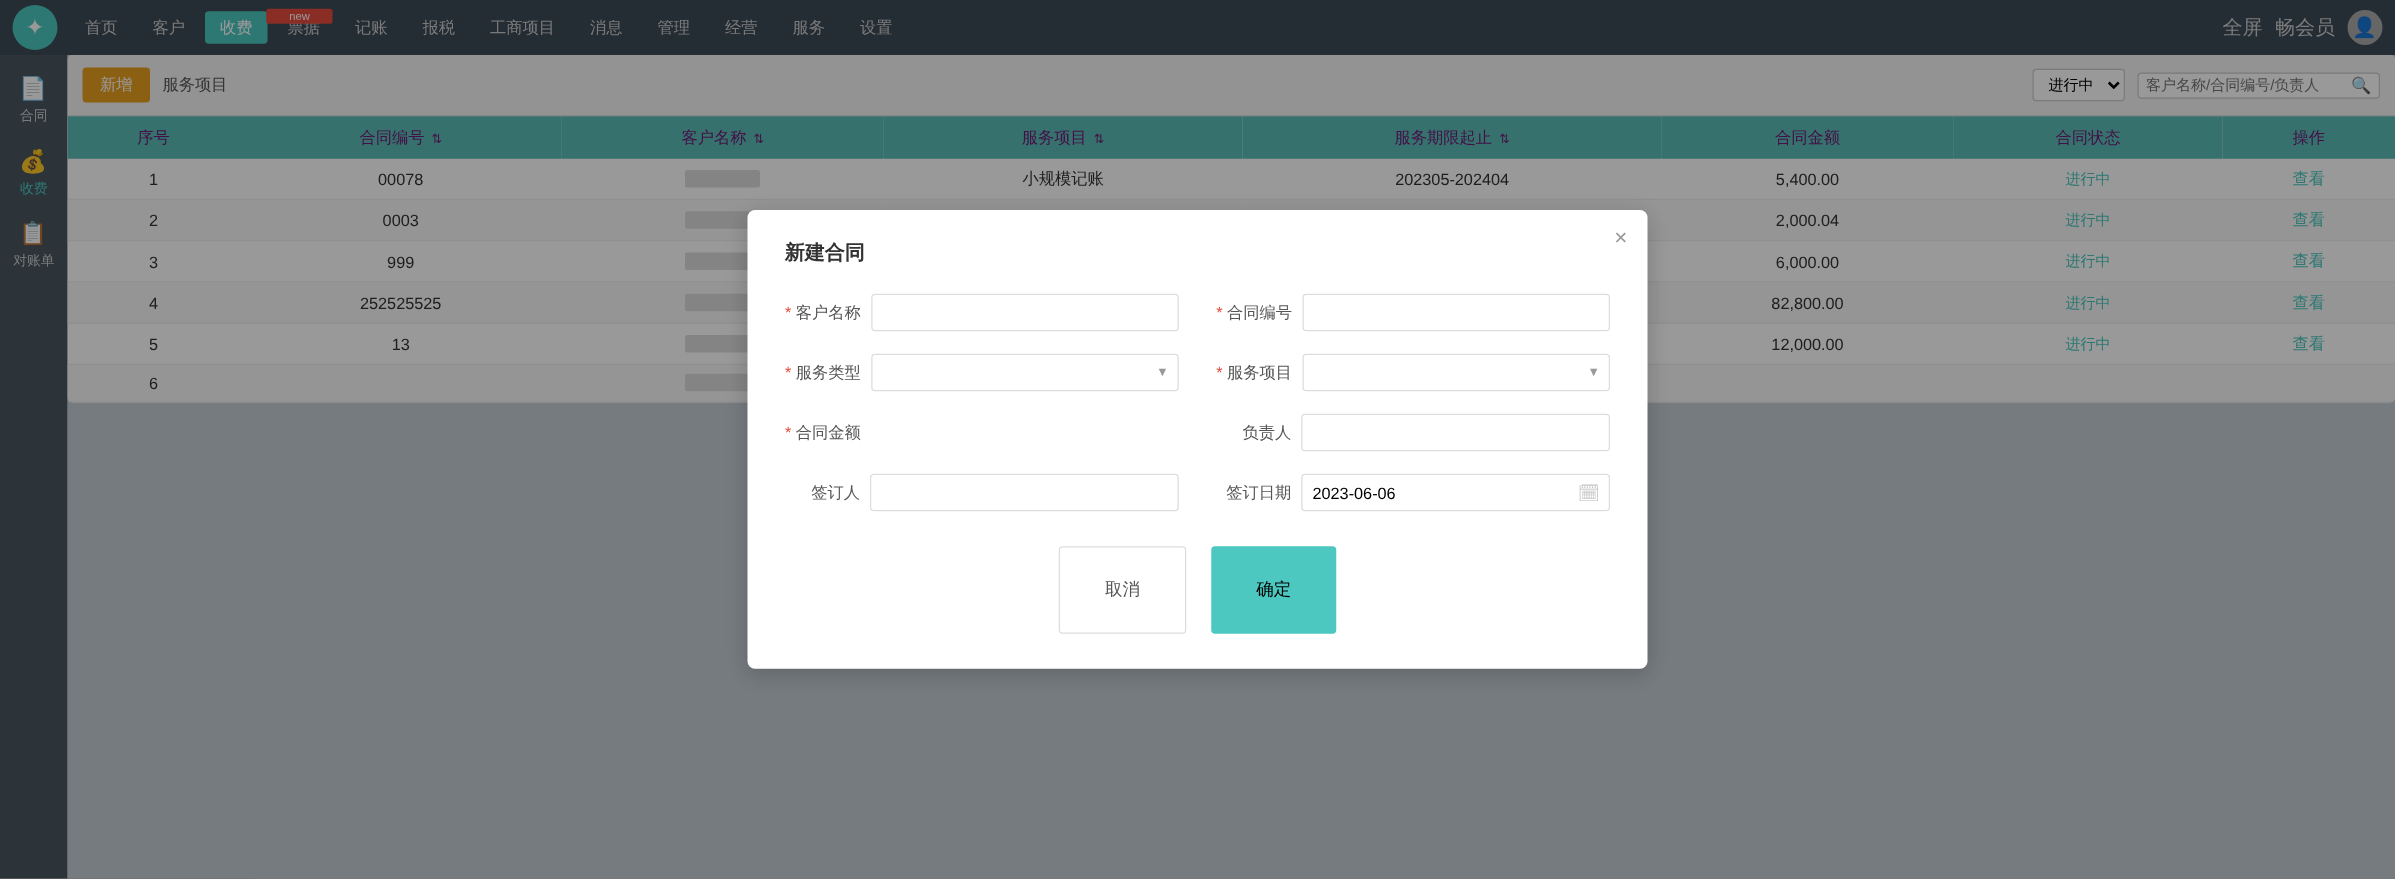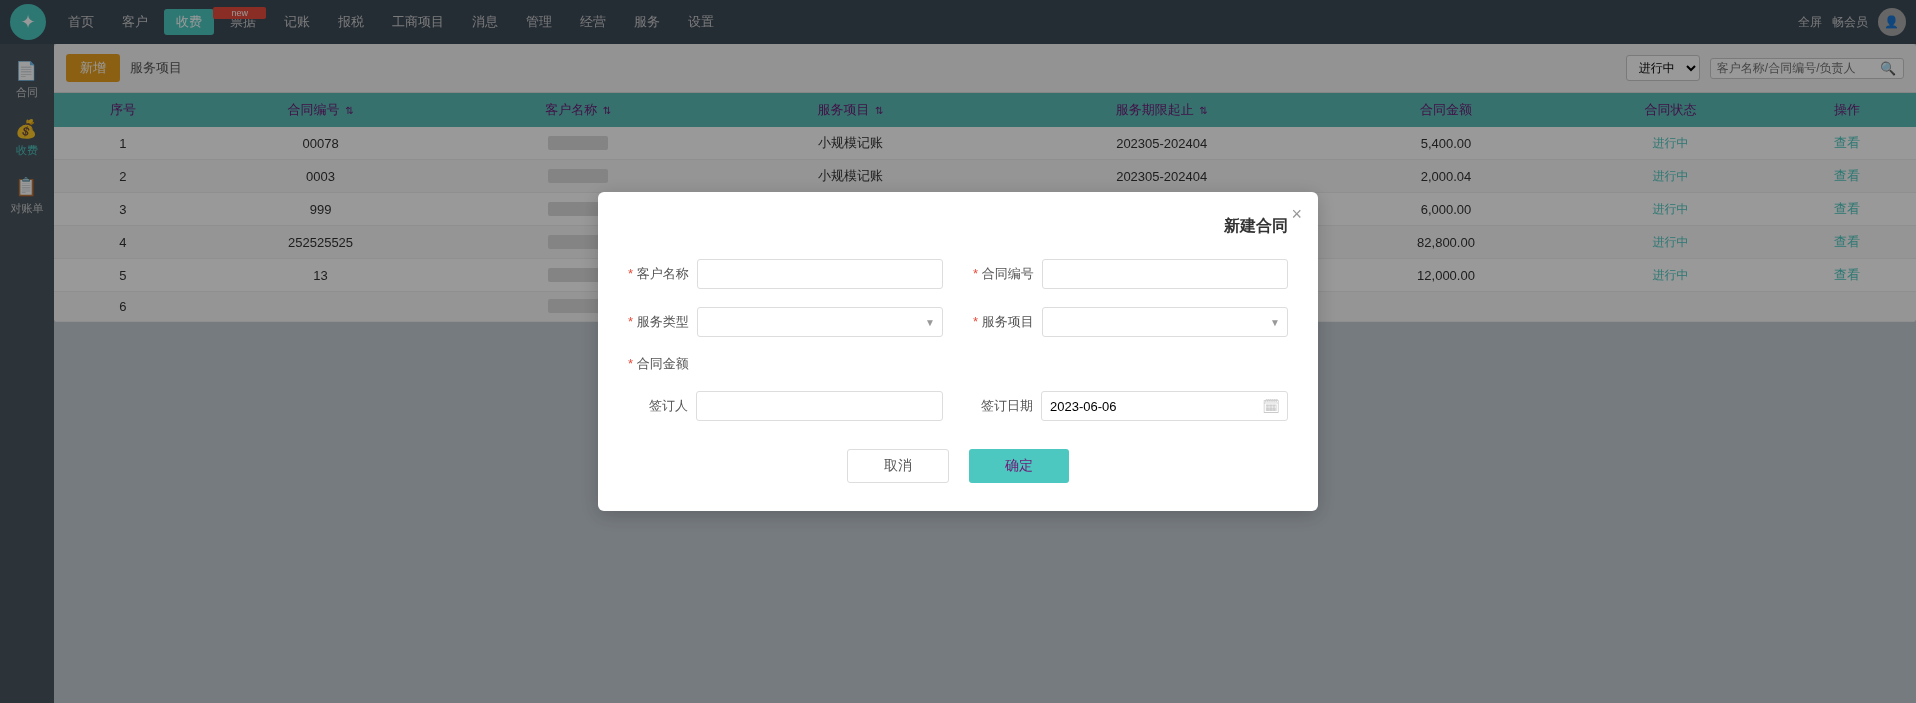--- a/index.html
+++ b/index.html
@@ -43,21 +43,21 @@
       position: absolute;
       top: -2px; right: 2px;
       background: #e74c3c;
       color: white;
       font-size: 9px;
       padding: 1px 18px;
       border-radius: 2px;
     }
     .nav-right {
       display: flex; align-items: center; gap: 10px;
-      color: #ccc; font-size: 12px;
+      color: #ccc; font-size: 16px;
     }
     .nav-right .avatar {
       width: 28px; height: 28px;
       background: #aaa;
       border-radius: 50%;
       display: flex; align-items: center; justify-content: center;
       color: white;
     }
 
     
@@ -217,21 +217,20 @@
       color: #999;
       cursor: pointer;
       background: none;
       border: none;
     }
     .modal-title {
       font-size: 16px;
       color: #333;
       margin-bottom: 22px;
       font-weight: bold;
-      text-align: right;
     }
     .form-row {
       display: flex;
       gap: 30px;
       margin-bottom: 18px;
     }
     .form-group {
       flex: 1;
       display: flex;
       align-items: center;
@@ -304,36 +303,36 @@
       color: #bbb;
       font-size: 14px;
     }
     .modal-footer {
       display: flex;
       justify-content: center;
       gap: 20px;
       margin-top: 28px;
     }
     .btn-cancel {
-      padding: 7px 36px;
+      padding: 25px 36px;
       border: 1px solid #ddd;
       background: white;
       border-radius: 3px;
       cursor: pointer;
       font-size: 14px;
       color: #555;
     }
     .btn-confirm {
       padding: 7px 36px;
       background: #4dc8c0;
       border: none;
       border-radius: 3px;
       cursor: pointer;
       font-size: 14px;
-      color: #701a75;
+      color: #000000;
     }
   </style>
 </head>
 <body>
 
 <div class="top-nav">
   <div class="logo">
     <span>✦</span>
   </div>
   <div class="nav-items">
@@ -504,20 +503,24 @@
         <div class="form-select-wrap">
           <select></select>
         </div>
       </div>
     </div>
 
     <div class="form-row">
       <div class="form-group">
         <label class="form-label required">合同金额</label>
       </div>
+      <div class="form-group">
+        <label class="form-label">负责人</label>
+        <input class="form-input" type="text" style="">
+      </div>
     </div>
 
     <div class="form-row">
       <div class="form-group">
         <label class="form-label">签订人</label>
         <input class="form-input" type="text" style="">
       </div>
       <div class="form-group">
         <label class="form-label">签订日期</label>
         <div class="date-wrap">

